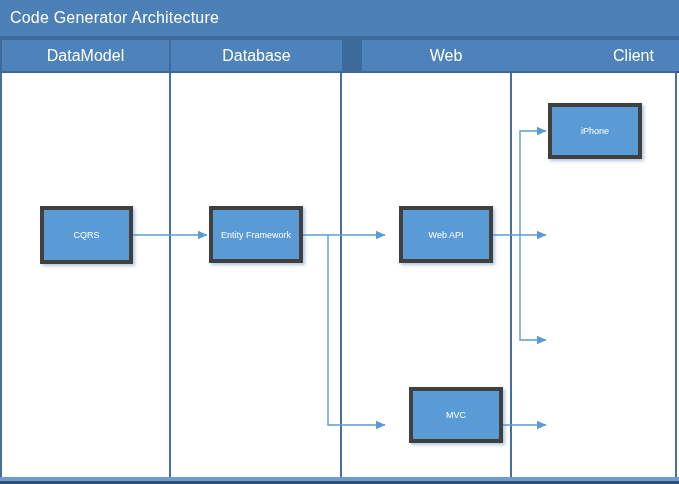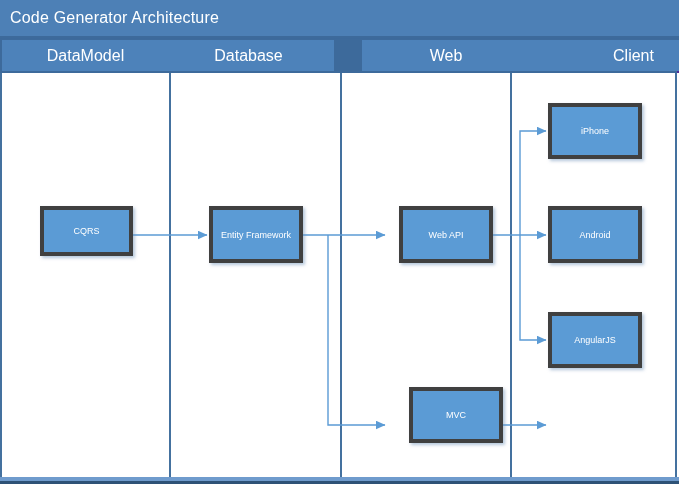--- a/index.html
+++ b/index.html
@@ -27,21 +27,21 @@
     position:absolute;left:0;top:40px;width:677px;height:33px;
     background:#3d6a9b;
     box-shadow:0 3px 4px rgba(120,150,190,.35);
   }
   .header-cell{
     position:absolute;top:0;height:31px;
     background:#4d82ba;
     color:#ffffff;font-size:16px;line-height:31px;text-align:center;
   }
   .hc1{left:2px;width:167px;}
-  .hc2{left:163px;width:171px;text-align:center;}
+  .hc2{left:171px;width:171px;text-align:center;}
   .hc3{left:342px;width:168px;margin-left:20px;}
   .hc4{left:512px;width:163px;padding-left:40px;}
   
   .lane-body{position:absolute;left:0;top:73px;width:679px;height:404px;background:#ffffff;}
   .vline{position:absolute;top:73px;height:404px;width:2px;background:#44719f;}
   .vl0{left:0px;}
   .vl1{left:169px;}
   .vl2{left:340px;}
   .vl3{left:510px;}
   .vl4{left:675px;}
@@ -54,21 +54,21 @@
     position:absolute;z-index:3;
     width:94px;height:56px;
     background:#5b9bd5;
     border:4px solid #404040;
     box-sizing:border-box;
     box-shadow:2px 2px 3px rgba(110,145,185,.5);
     color:#ffffff;font-size:9px;
     display:flex;align-items:center;justify-content:center;
     text-align:center;
   }
-  .n-cqrs{left:40px;top:206px;width:93px;height:50px;}
+  .n-cqrs{left:40px;top:206px;width:93px;height:58px;}
   .n-ef{left:209px;top:206px;height:57px;}
   .n-webapi{left:387px;top:206px;height:57px;margin-left:12px;}
   .n-mvc{left:387px;top:387px;margin-left:22px;}
   .n-iphone{left:548px;top:103px;}
   .n-android{left:548px;top:206px;height:57px;}
   .n-angularjs{left:548px;top:312px;}
   .n-webbrowser{left:548px;top:397px;}
 </style>
 </head>
 <body>
@@ -127,20 +127,14 @@
   </div>
   <div class="node n-webapi">
     <span>Web API</span>
   </div>
   <div class="node n-mvc">
     <span>MVC</span>
   </div>
   <div class="node n-iphone">
     <span>iPhone</span>
   </div>
-  <div class="node n-android">
-    <span>Android</span>
-  </div>
-  <div class="node n-angularjs">
-    <span>AngularJS</span>
-  </div>
 
 </div>
 
 </body></html>

